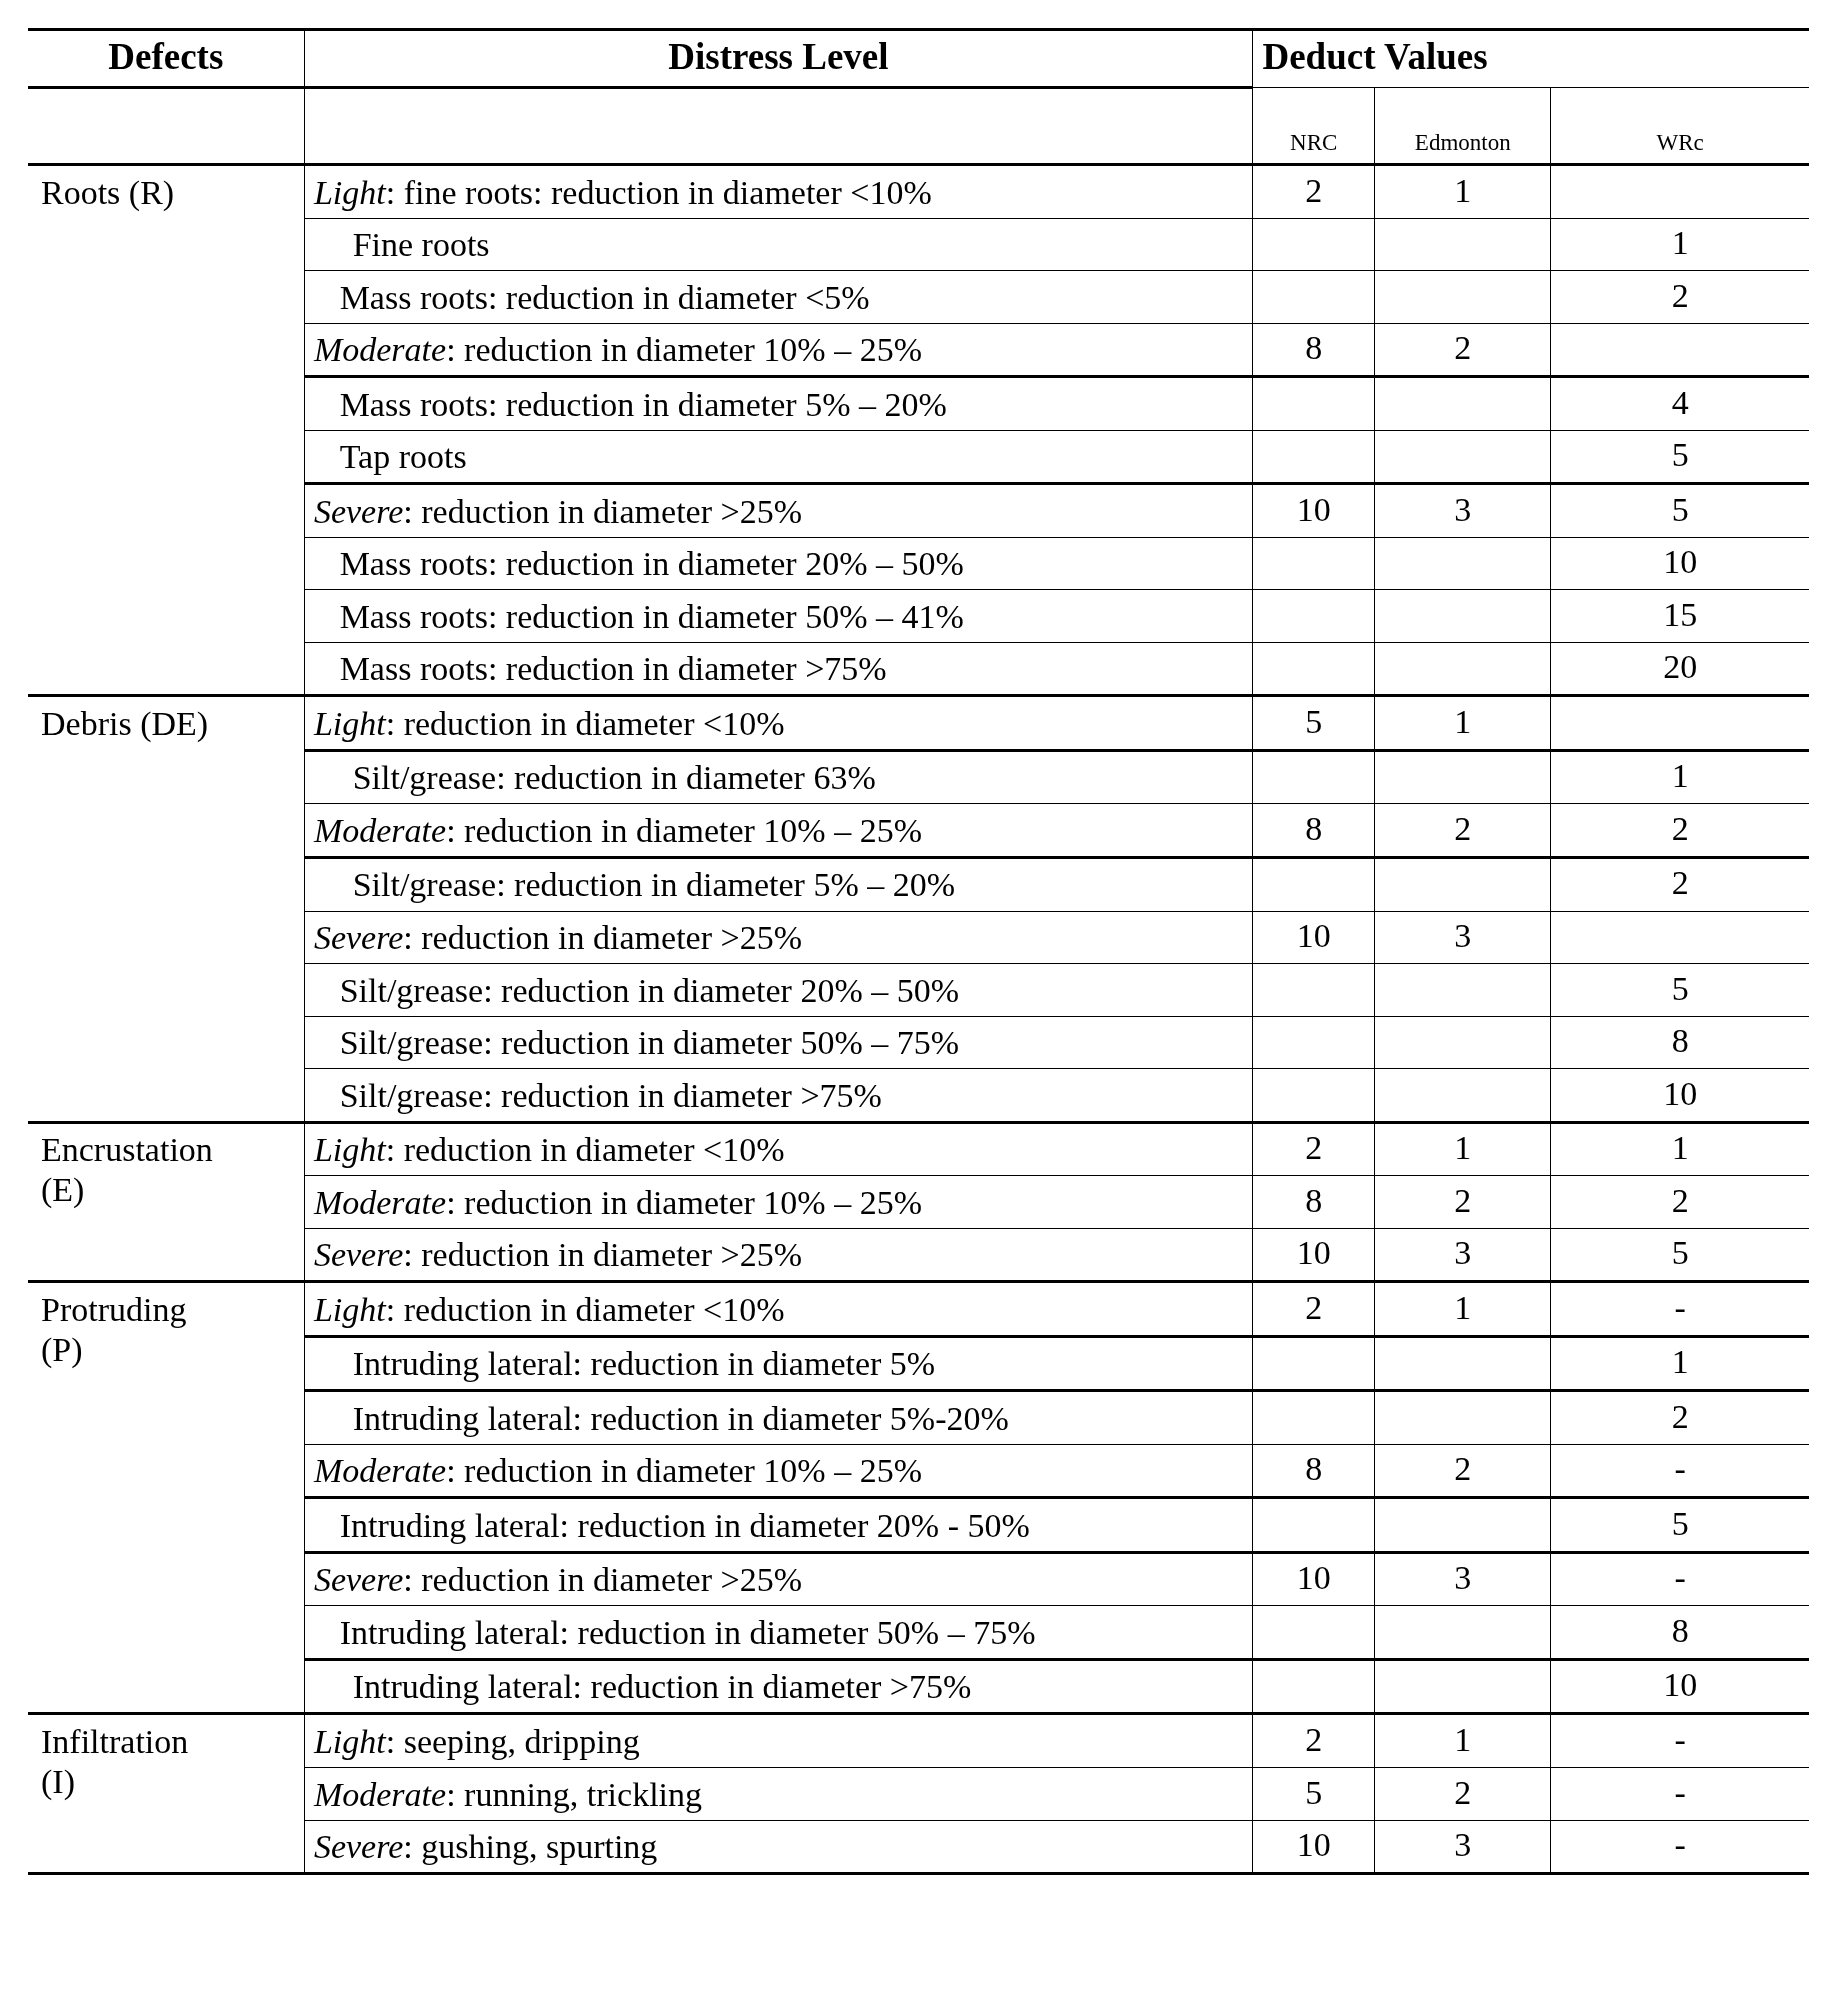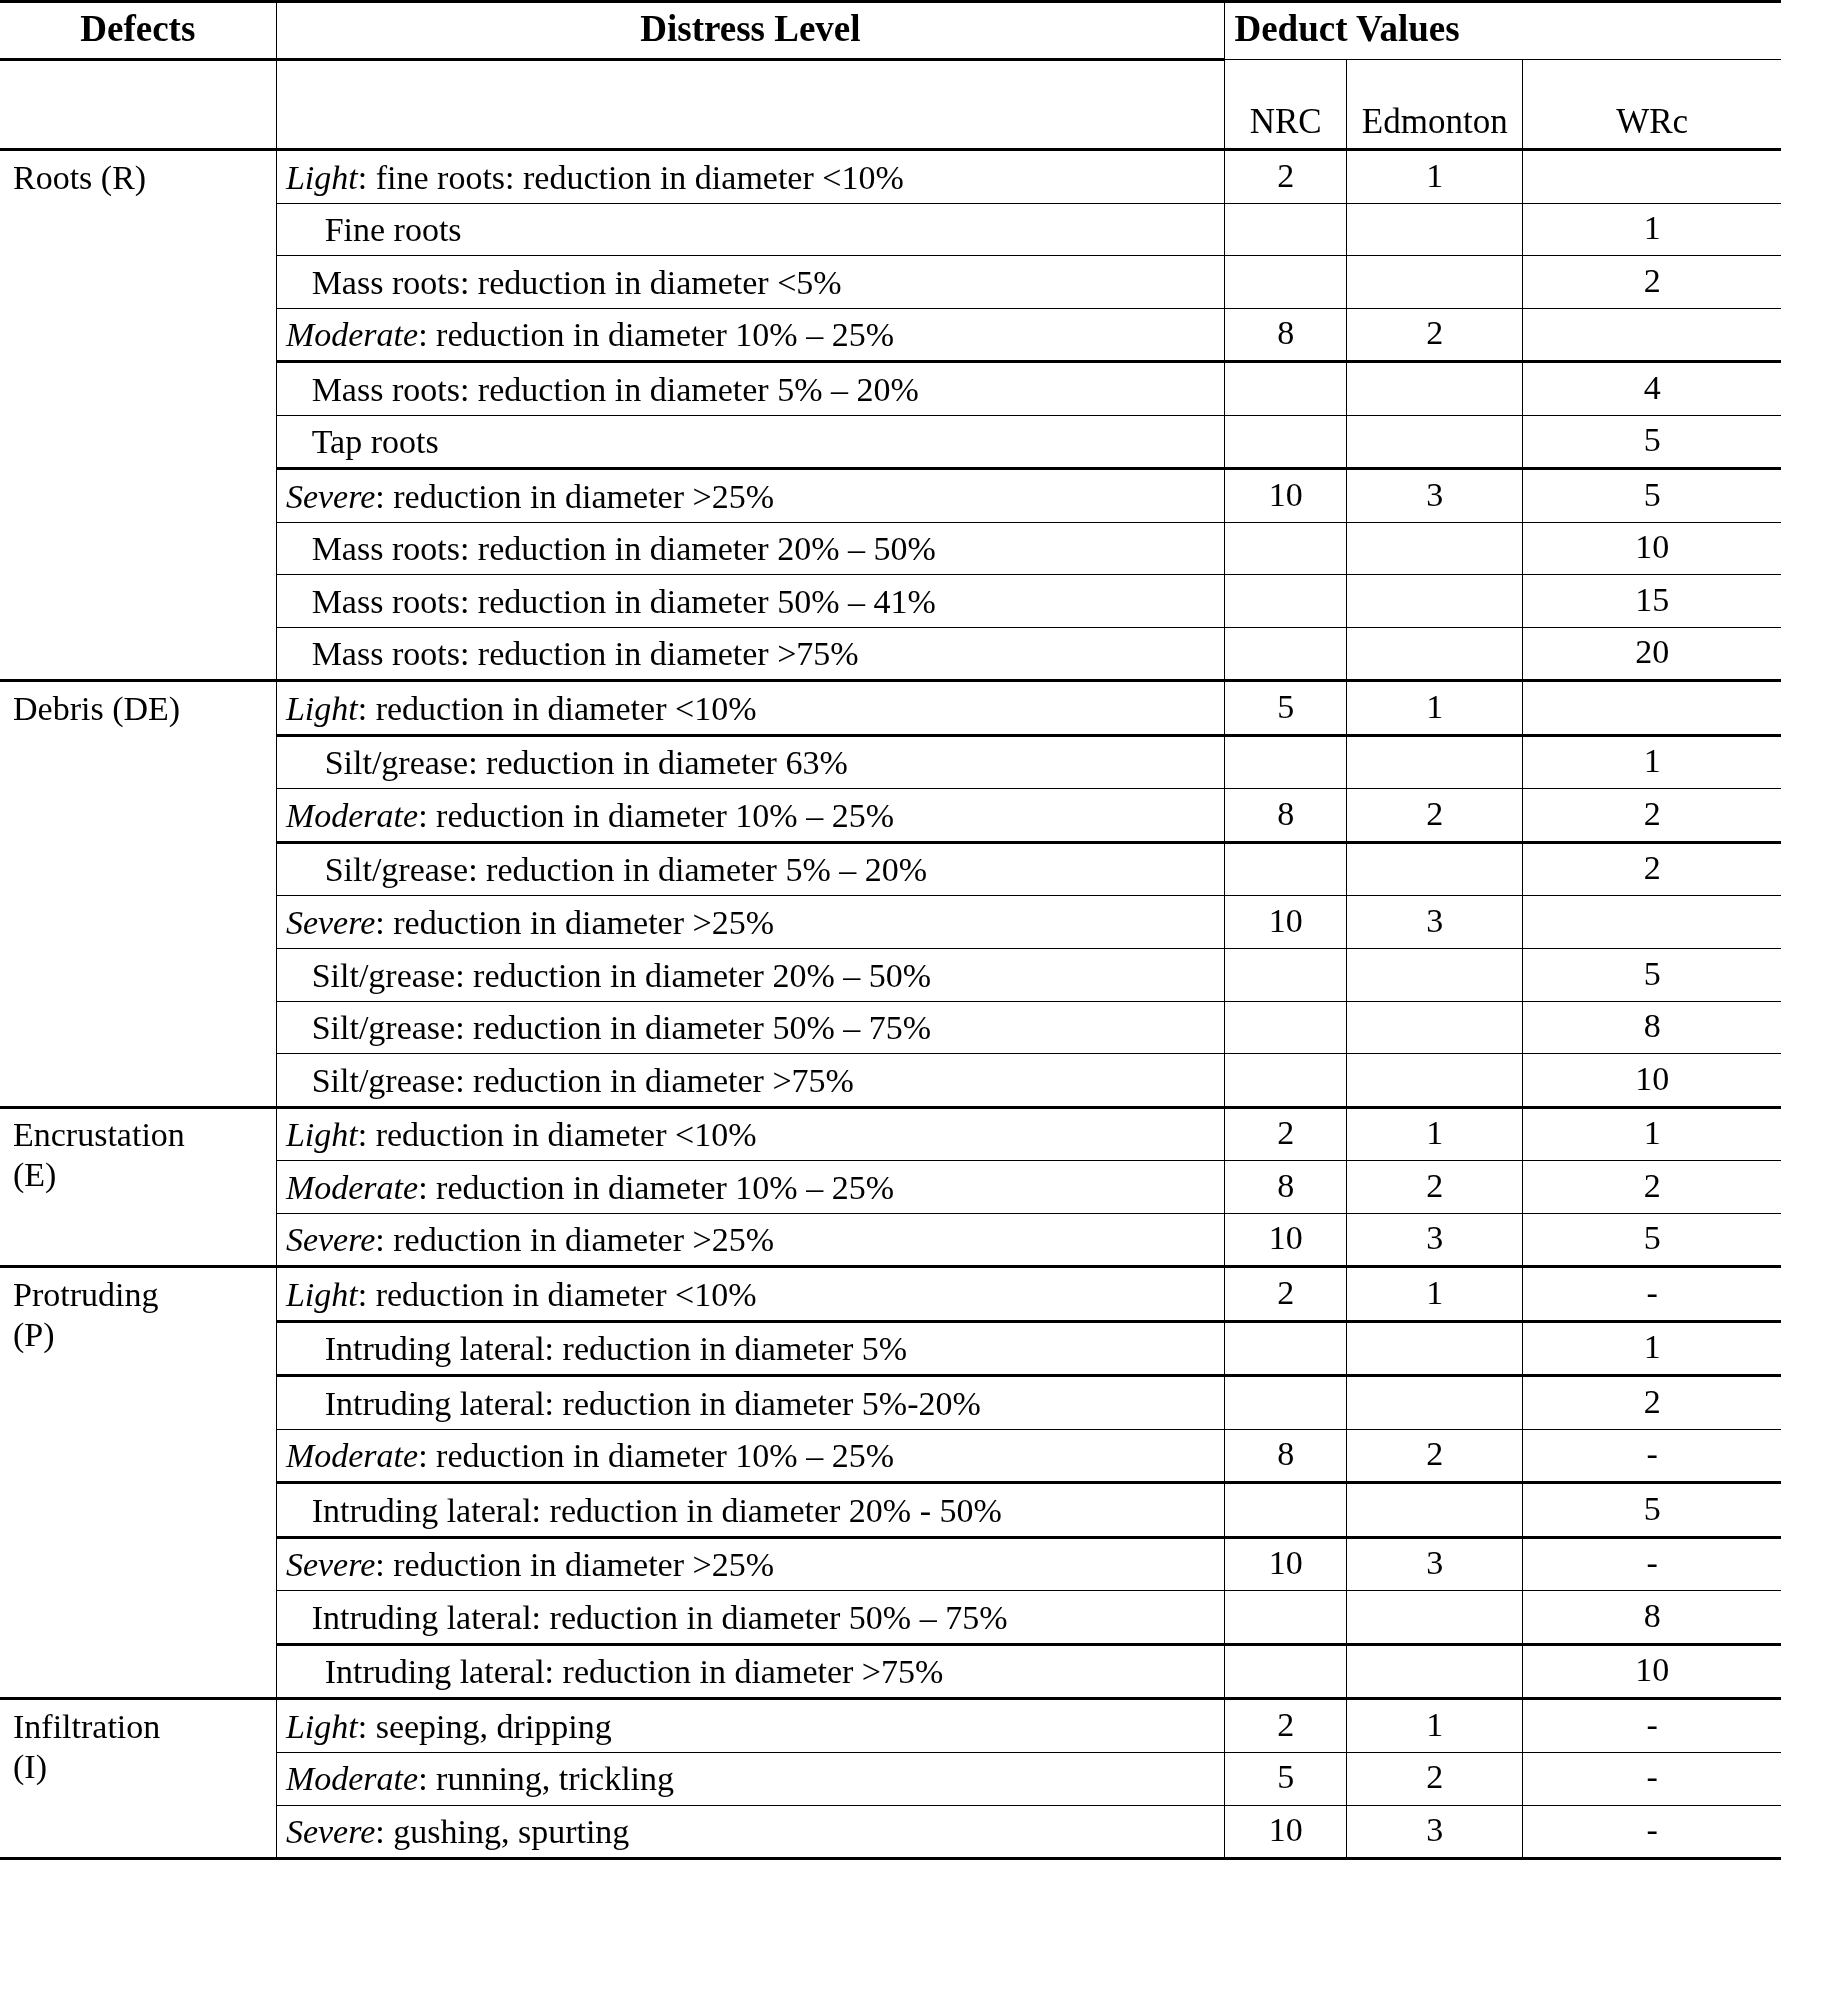--- a/index.html
+++ b/index.html
@@ -8,22 +8,22 @@
     background: #ffffff;
   }
   body {
     width: 1839px;
     height: 1993px;
     font-family: "Liberation Serif", "DejaVu Serif", serif;
     color: #000000;
   }
   .table-wrap {
     width: 1781px;
-    margin: 0;
-    padding: 0;
+    margin: 16px;
+    padding: 12px;
   }
   table.deduct-table {
     border-collapse: collapse;
     width: 1781px;
     table-layout: fixed;
     font-size: 34px;
     line-height: 1.08;
   }
   col.c-defects   { width: 276px; }
   col.c-distress  { width: 948px; }
@@ -50,21 +50,21 @@
     font-weight: bold;
     font-size: 37px;
     padding: 5.6px 9.3px 9.3px 9.3px;
     border-top: none;
     vertical-align: top;
   }
   .hdr-main.center { text-align: left; }
 
   .hdr-sub {
     text-align: center;
-    font-size: 35px;
+    font-size: 23px;
     padding: 43px 5.6px 7.4px 5.6px;
     border-bottom: 3.7px solid #000;
     vertical-align: bottom;
   }
   .hdr-blank {
     border-bottom: 3.7px solid #000;
     border-top: 3.7px solid #000;
   }
 
   .defect-cell {

